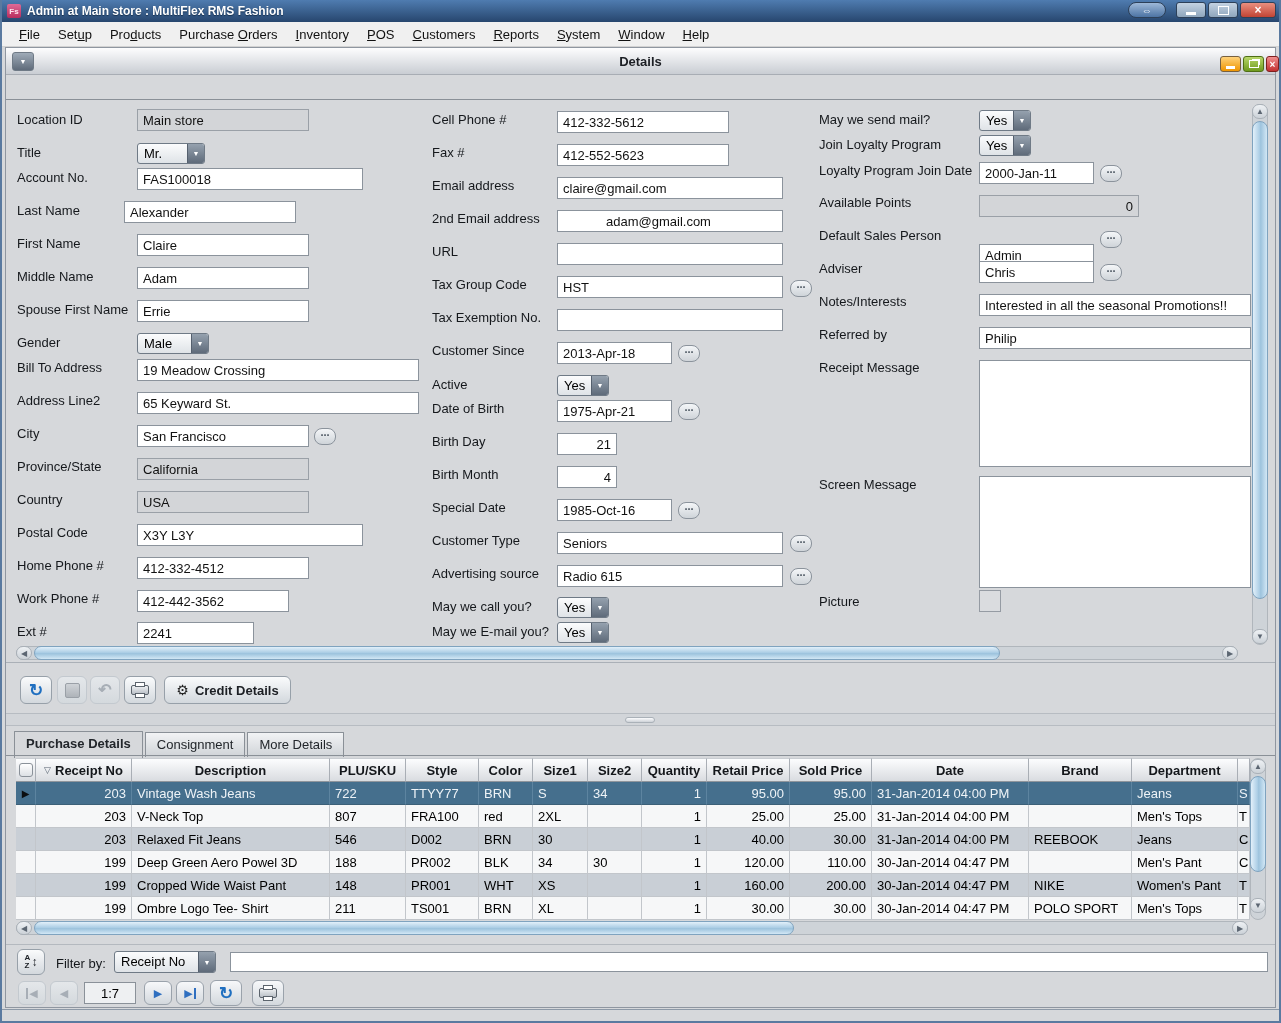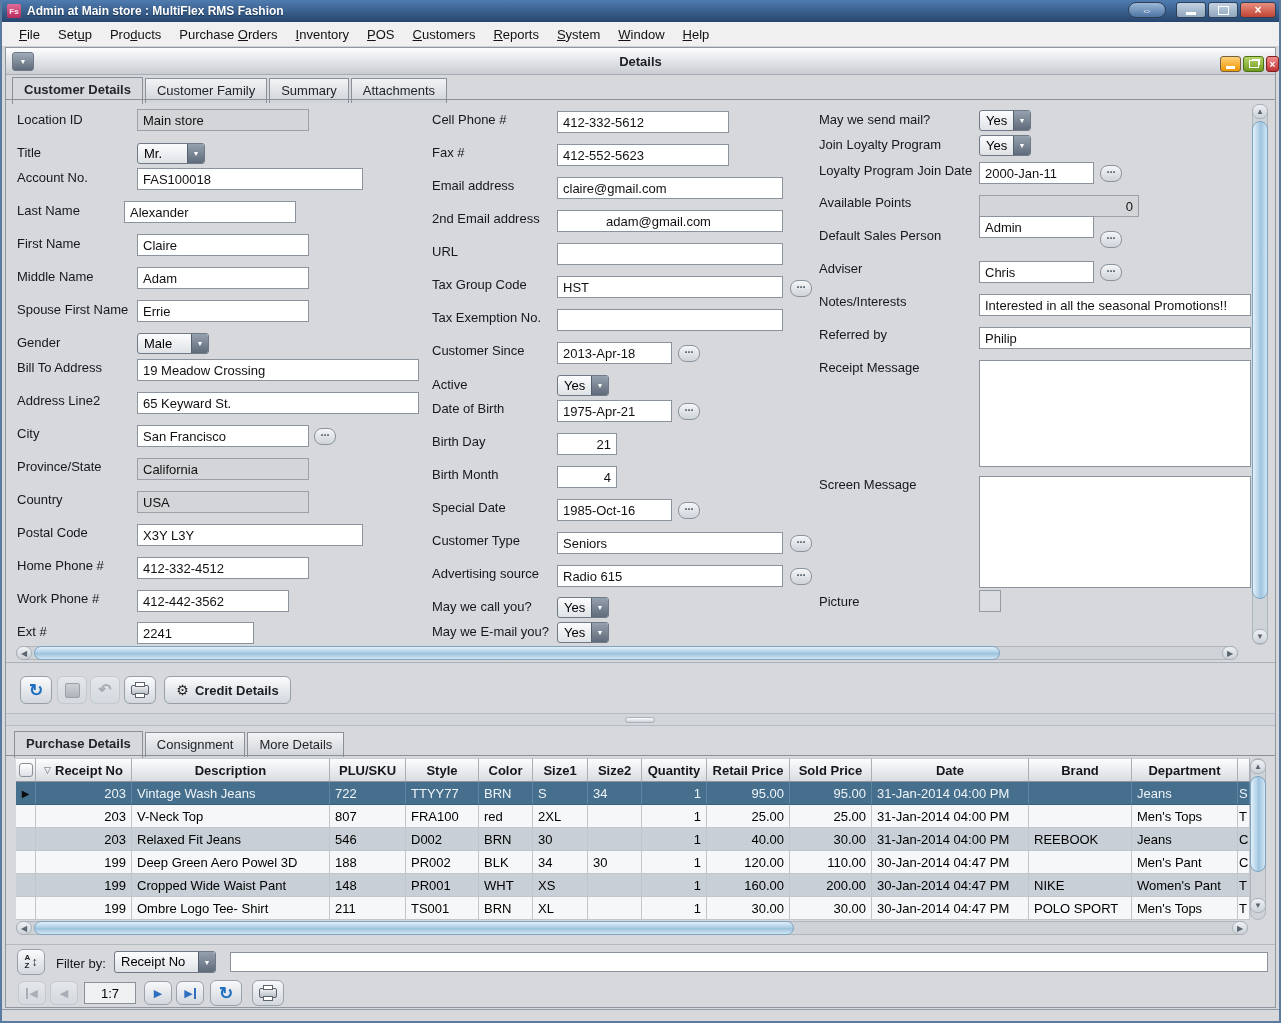--- a/index.html
+++ b/index.html
@@ -166,26 +166,20 @@
   <div class="iwbtn min" style="left:1218px">
       <span class="glyph-bar"></span>
     </div>
   <div class="iwbtn res" style="left:1241px">
       <span class="glyph-restore"></span>
     </div>
   <div class="iwbtn cls" style="left:1264px;width:13px">
       <span>×</span>
     </div>
 
-  <div class="tabbar" style="left:10px;top:77px">
-    <span class="tab active">Customer Details</span>
-    <span class="tab">Customer Family</span>
-    <span class="tab">Summary</span>
-    <span class="tab">Attachments</span>
-  </div>
   <div class="hline" style="left:4px;top:99px;width:1269px"></div>
 
   <div class="lbl" style="left:15px;top:112px">Location ID</div>
   <input class="txt ro" style="left: 135px; top: 109px; width: 172px;" readonly="" value="Main store">
   <div class="lbl" style="left:15px;top:145px">Title</div>
   <div class="combo" style="left:135px;top:143px;width:68px">
       <span class="val">Mr.</span>
       <span class="arr">▼</span>
     </div>
   <div class="lbl" style="left:15px;top:170px">Account No.</div>
@@ -282,21 +276,21 @@
   <div class="combo" style="left:977px;top:135px;width:52px">
       <span class="val">Yes</span>
       <span class="arr">▼</span>
     </div>
   <div class="lbl" style="left:817px;top:163px">Loyalty Program Join Date</div>
   <input class="txt" style="left: 977px; top: 162px; width: 115px;" value="2000-Jan-11">
   <div class="dots" style="left:1098px;top:165px">...</div>
   <div class="lbl" style="left:817px;top:195px">Available Points</div>
   <input class="txt ro num" style="left: 977px; top: 195px; width: 160px;" readonly="" value="0">
   <div class="lbl" style="left:817px;top:228px">Default Sales Person</div>
-  <input class="txt" style="left: 977px; top: 216px; width: 115px;" value="Admin">
+  <input class="txt" style="left: 977px; top: 244px; width: 115px;" value="Admin">
   <div class="dots" style="left:1098px;top:231px">...</div>
   <div class="lbl" style="left:817px;top:261px">Adviser</div>
   <input class="txt" style="left: 977px; top: 261px; width: 115px;" value="Chris">
   <div class="dots" style="left:1098px;top:264px">...</div>
   <div class="lbl" style="left:817px;top:294px">Notes/Interests</div>
   <input class="txt" style="left: 977px; top: 294px; width: 272px;" value="Interested in all the seasonal Promotions!!">
   <div class="lbl" style="left:817px;top:327px">Referred by</div>
   <input class="txt" style="left: 977px; top: 327px; width: 272px;" value="Philip">
   <div class="lbl" style="left:817px;top:360px">Receipt Message</div>
   <textarea class="ta" style="left: 977px; top: 360px; width: 272px; height: 107px;"></textarea>

